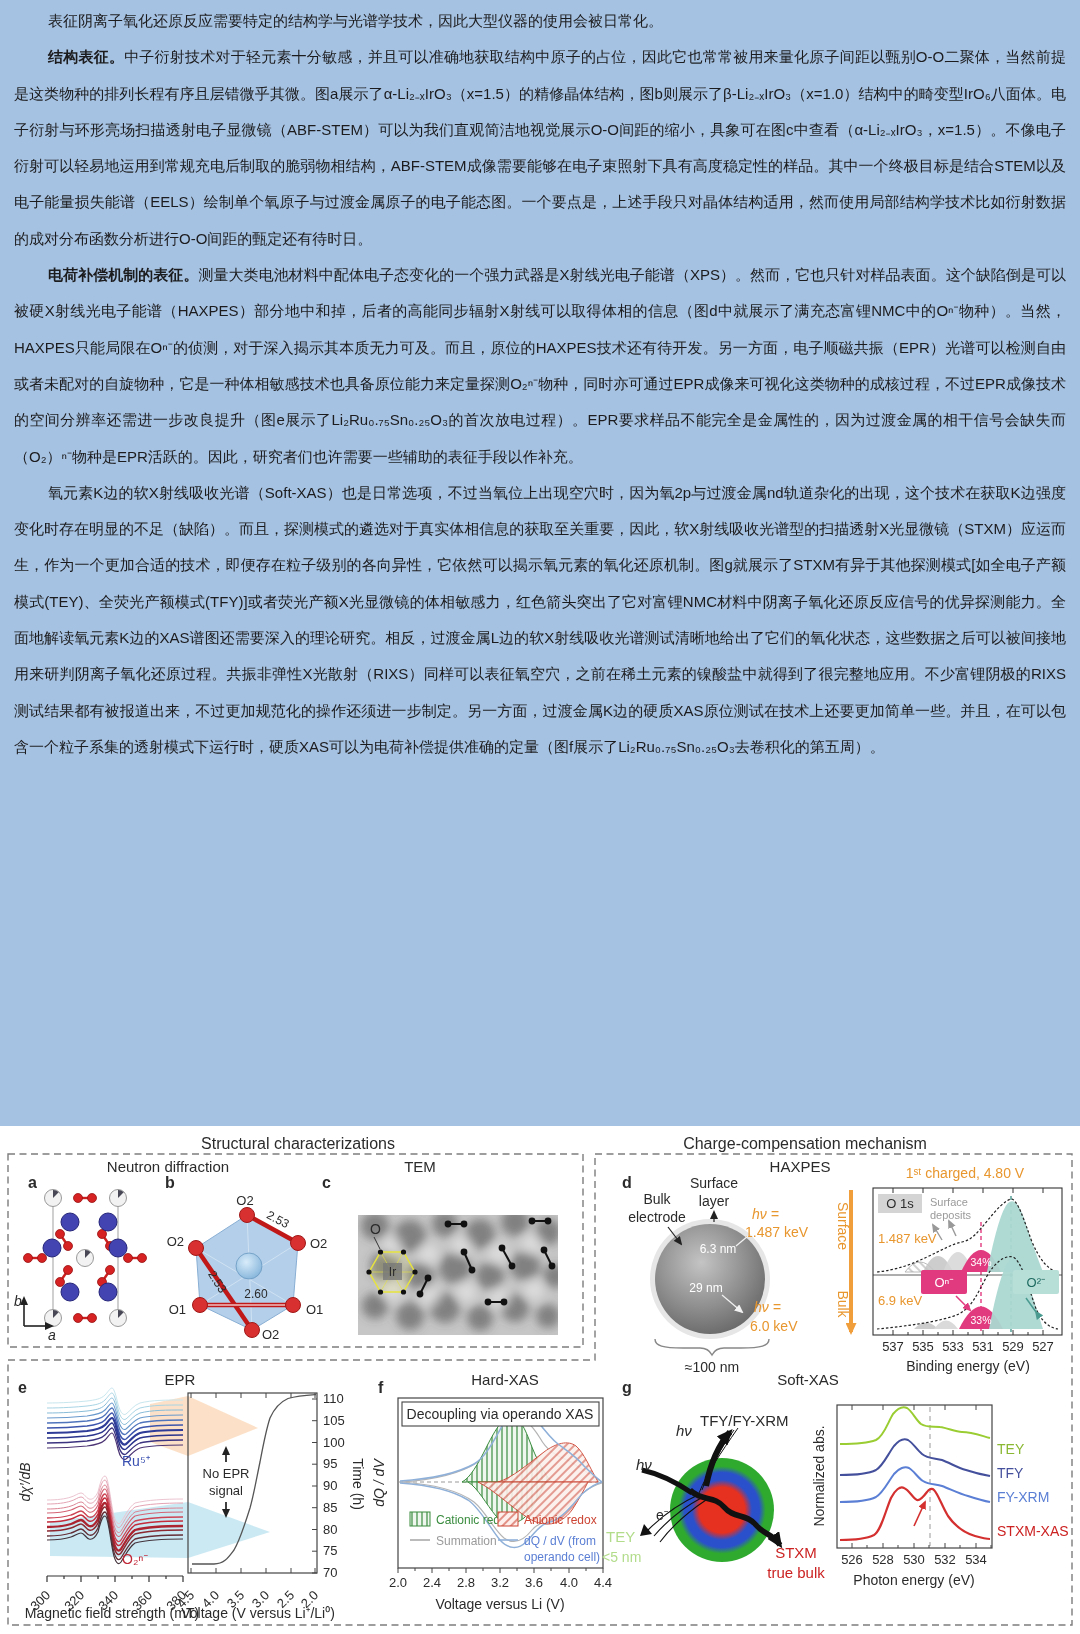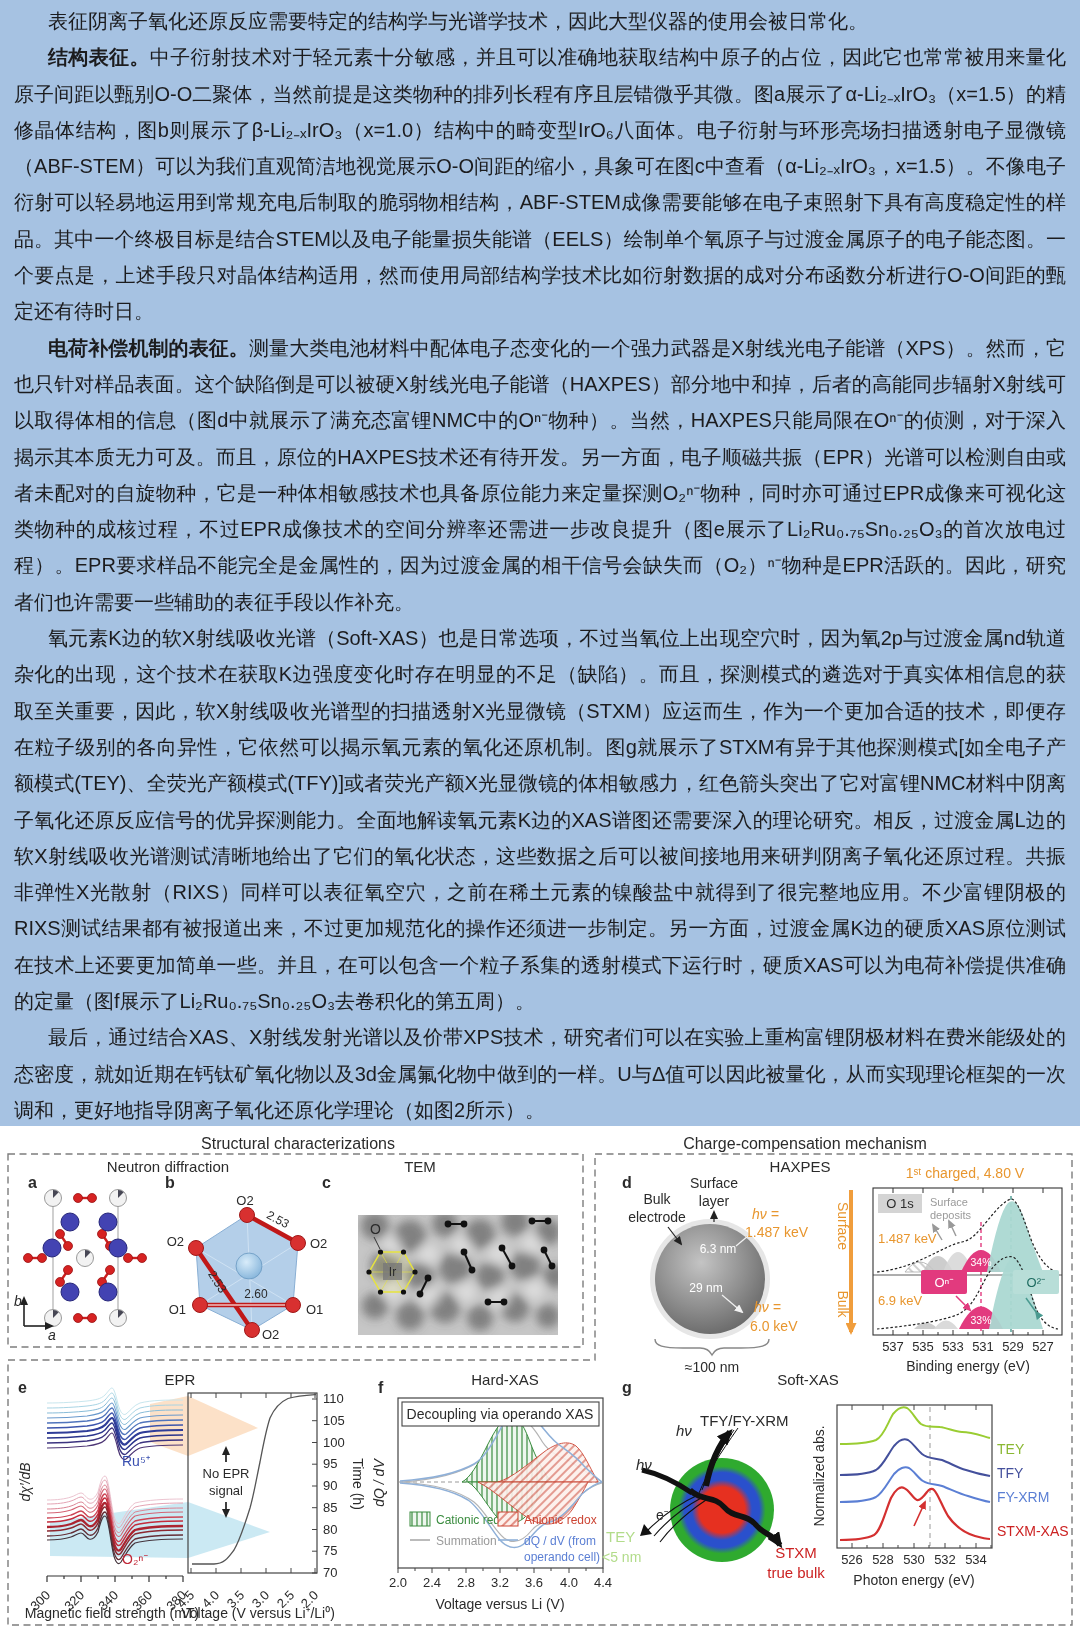--- a/index.html
+++ b/index.html
@@ -1,18 +1,18 @@
 <!DOCTYPE html>
 <html><head>
 <meta charset="utf-8">
 <style>
   html,body{margin:0;padding:0;}
   body{width:1080px;height:1634px;background:#ffffff;font-family:"Liberation Sans",sans-serif;position:relative;}
   .text-block{box-sizing:border-box;width:1080px;height:1126px;background:#a6c2e2;
-    padding:3px 14px 0 14px;font-size:20px;line-height:36.3px;color:#1c1c1e;
+    padding:3px 14px 0 14px;font-size:15px;line-height:36.3px;color:#1c1c1e;
     text-align:justify;overflow:hidden;}
   .para{margin:0;}
   .lead{font-weight:bold;margin-left:34px;}
   .figure{position:relative;width:1080px;height:508px;background:#ffffff;}
   svg{font-family:"Liberation Sans",sans-serif;}
   svg text{fill:#2b2b2b;}
   .t16{font-size:16px;} .t15{font-size:15px;} .t14{font-size:14px;} .t13{font-size:13px;}
   .t12{font-size:12px;} .t11{font-size:11px;} .t10{font-size:10.5px;}
   .bold{font-weight:bold;} .ital{font-style:italic;}
   .mid{text-anchor:middle;} .end{text-anchor:end;}
@@ -22,21 +22,20 @@
   .teygreen{fill:#8ab832;}
 </style>
 </head>
 <body>
 
 <div class="text-block">
   <p class="para"><span class="lead"></span><span>表征阴离子氧化还原反应需要特定的结构学与光谱学技术，因此大型仪器的使用会被日常化。</span></p>
   <p class="para"><span class="lead">结构表征。</span><span>中子衍射技术对于轻元素十分敏感，并且可以准确地获取结构中原子的占位，因此它也常常被用来量化原子间距以甄别O-O二聚体，当然前提是这类物种的排列长程有序且层错微乎其微。图a展示了α-Li₂₋ₓIrO₃（x=1.5）的精修晶体结构，图b则展示了β-Li₂₋ₓIrO₃（x=1.0）结构中的畸变型IrO₆八面体。电子衍射与环形亮场扫描透射电子显微镜（ABF-STEM）可以为我们直观简洁地视觉展示O-O间距的缩小，具象可在图c中查看（α-Li₂₋ₓIrO₃，x=1.5）。不像电子衍射可以轻易地运用到常规充电后制取的脆弱物相结构，ABF-STEM成像需要能够在电子束照射下具有高度稳定性的样品。其中一个终极目标是结合STEM以及电子能量损失能谱（EELS）绘制单个氧原子与过渡金属原子的电子能态图。一个要点是，上述手段只对晶体结构适用，然而使用局部结构学技术比如衍射数据的成对分布函数分析进行O-O间距的甄定还有待时日。</span></p>
   <p class="para"><span class="lead">电荷补偿机制的表征。</span><span>测量大类电池材料中配体电子态变化的一个强力武器是X射线光电子能谱（XPS）。然而，它也只针对样品表面。这个缺陷倒是可以被硬X射线光电子能谱（HAXPES）部分地中和掉，后者的高能同步辐射X射线可以取得体相的信息（图d中就展示了满充态富锂NMC中的Oⁿ⁻物种）。当然，HAXPES只能局限在Oⁿ⁻的侦测，对于深入揭示其本质无力可及。而且，原位的HAXPES技术还有待开发。另一方面，电子顺磁共振（EPR）光谱可以检测自由或者未配对的自旋物种，它是一种体相敏感技术也具备原位能力来定量探测O₂ⁿ⁻物种，同时亦可通过EPR成像来可视化这类物种的成核过程，不过EPR成像技术的空间分辨率还需进一步改良提升（图e展示了Li₂Ru₀.₇₅Sn₀.₂₅O₃的首次放电过程）。EPR要求样品不能完全是金属性的，因为过渡金属的相干信号会缺失而（O₂）ⁿ⁻物种是EPR活跃的。因此，研究者们也许需要一些辅助的表征手段以作补充。</span></p>
   <p class="para"><span class="lead"></span><span>氧元素K边的软X射线吸收光谱（Soft-XAS）也是日常选项，不过当氧位上出现空穴时，因为氧2p与过渡金属nd轨道杂化的出现，这个技术在获取K边强度变化时存在明显的不足（缺陷）。而且，探测模式的遴选对于真实体相信息的获取至关重要，因此，软X射线吸收光谱型的扫描透射X光显微镜（STXM）应运而生，作为一个更加合适的技术，即便存在粒子级别的各向异性，它依然可以揭示氧元素的氧化还原机制。图g就展示了STXM有异于其他探测模式[如全电子产额模式(TEY)、全荧光产额模式(TFY)]或者荧光产额X光显微镜的体相敏感力，红色箭头突出了它对富锂NMC材料中阴离子氧化还原反应信号的优异探测能力。全面地解读氧元素K边的XAS谱图还需要深入的理论研究。相反，过渡金属L边的软X射线吸收光谱测试清晰地给出了它们的氧化状态，这些数据之后可以被间接地用来研判阴离子氧化还原过程。共振非弹性X光散射（RIXS）同样可以表征氧空穴，之前在稀土元素的镍酸盐中就得到了很完整地应用。不少富锂阴极的RIXS测试结果都有被报道出来，不过更加规范化的操作还须进一步制定。另一方面，过渡金属K边的硬质XAS原位测试在技术上还要更加简单一些。并且，在可以包含一个粒子系集的透射模式下运行时，硬质XAS可以为电荷补偿提供准确的定量（图f展示了Li₂Ru₀.₇₅Sn₀.₂₅O₃去卷积化的第五周）。</span></p>
-  <p class="para"><span class="lead"></span><span>最后，通过结合XAS、X射线发射光谱以及价带XPS技术，研究者们可以在实验上重构富锂阴极材料在费米能级处的态密度，就如近期在钙钛矿氧化物以及3d金属氟化物中做到的一样。U与Δ值可以因此被量化，从而实现理论框架的一次调和，更好地指导阴离子氧化还原化学理论（如图2所示）。</span></p>
 </div>
 
 <div class="figure">
 <svg width="1080" height="508" viewBox="0 0 1080 508" xmlns="http://www.w3.org/2000/svg">
   <defs>
     <pattern id="hatchG" width="5" height="5" patternUnits="userSpaceOnUse">
       <rect width="5" height="5" fill="#eef6ee"></rect>
           <line x1="2" y1="0" x2="2" y2="5" stroke="#3a8c3f" stroke-width="1.2"></line>
     </pattern>
     <pattern id="hatchR" width="6" height="6" patternUnits="userSpaceOnUse" patternTransform="rotate(45)">

